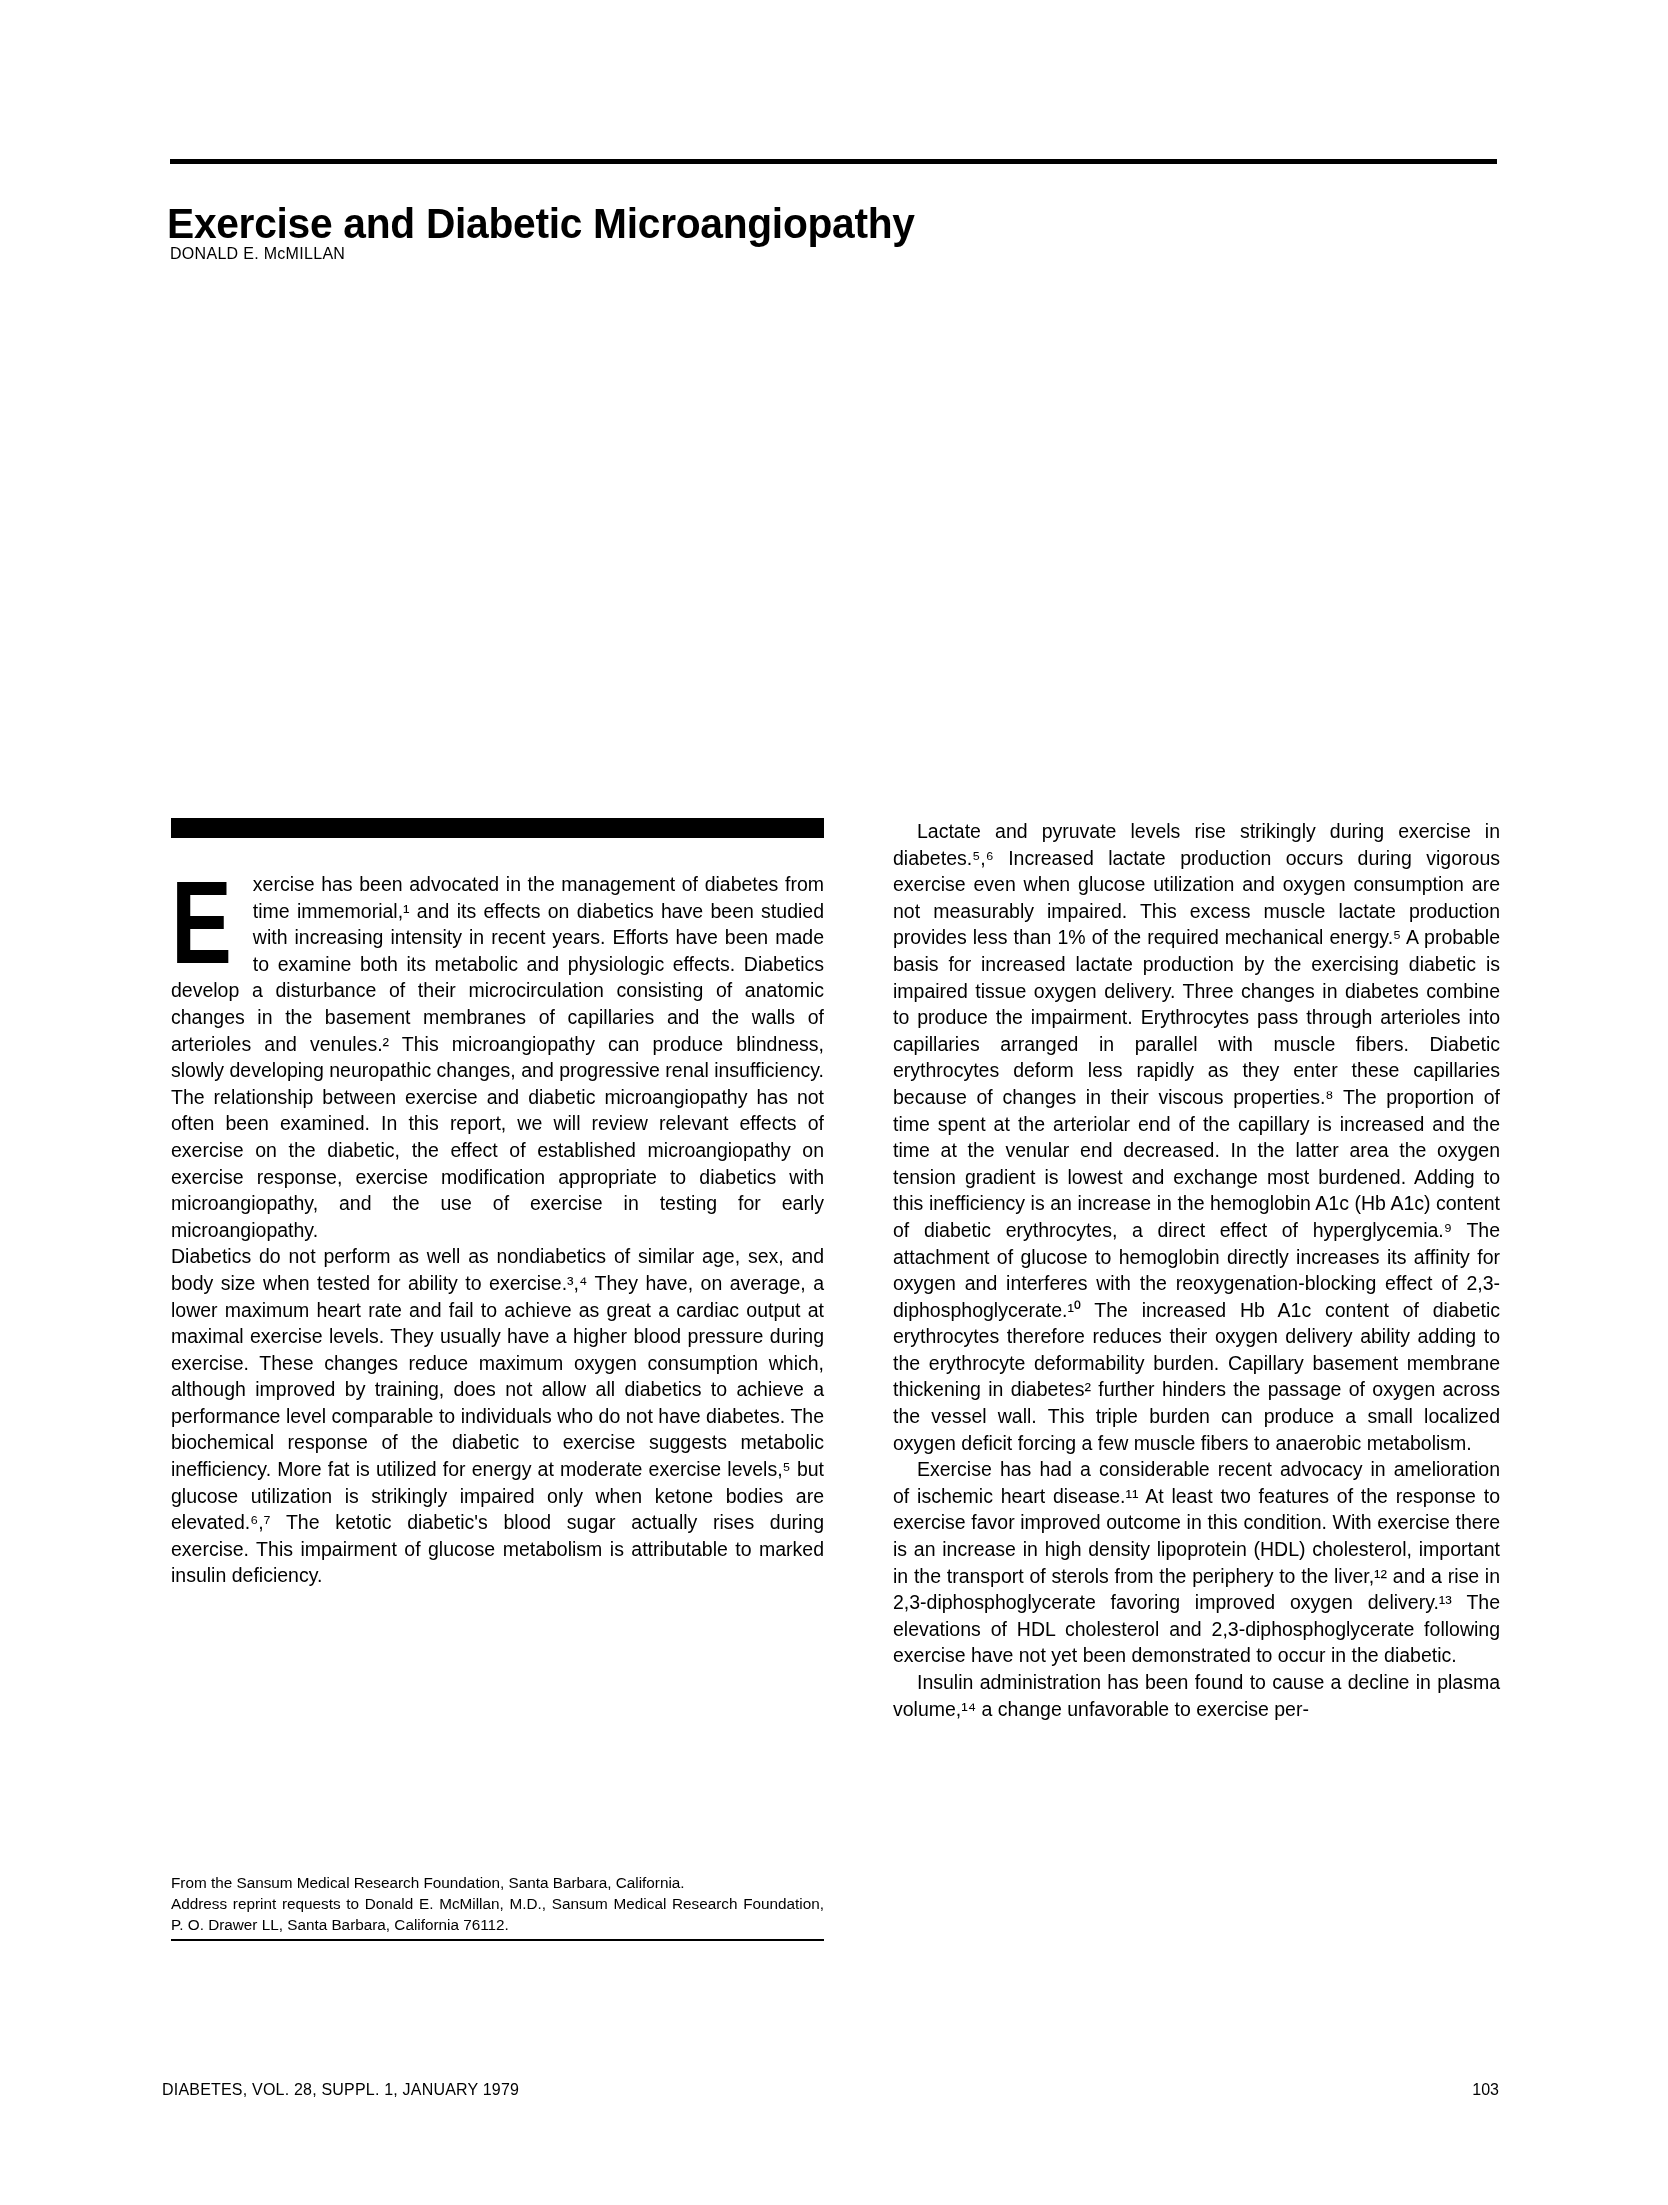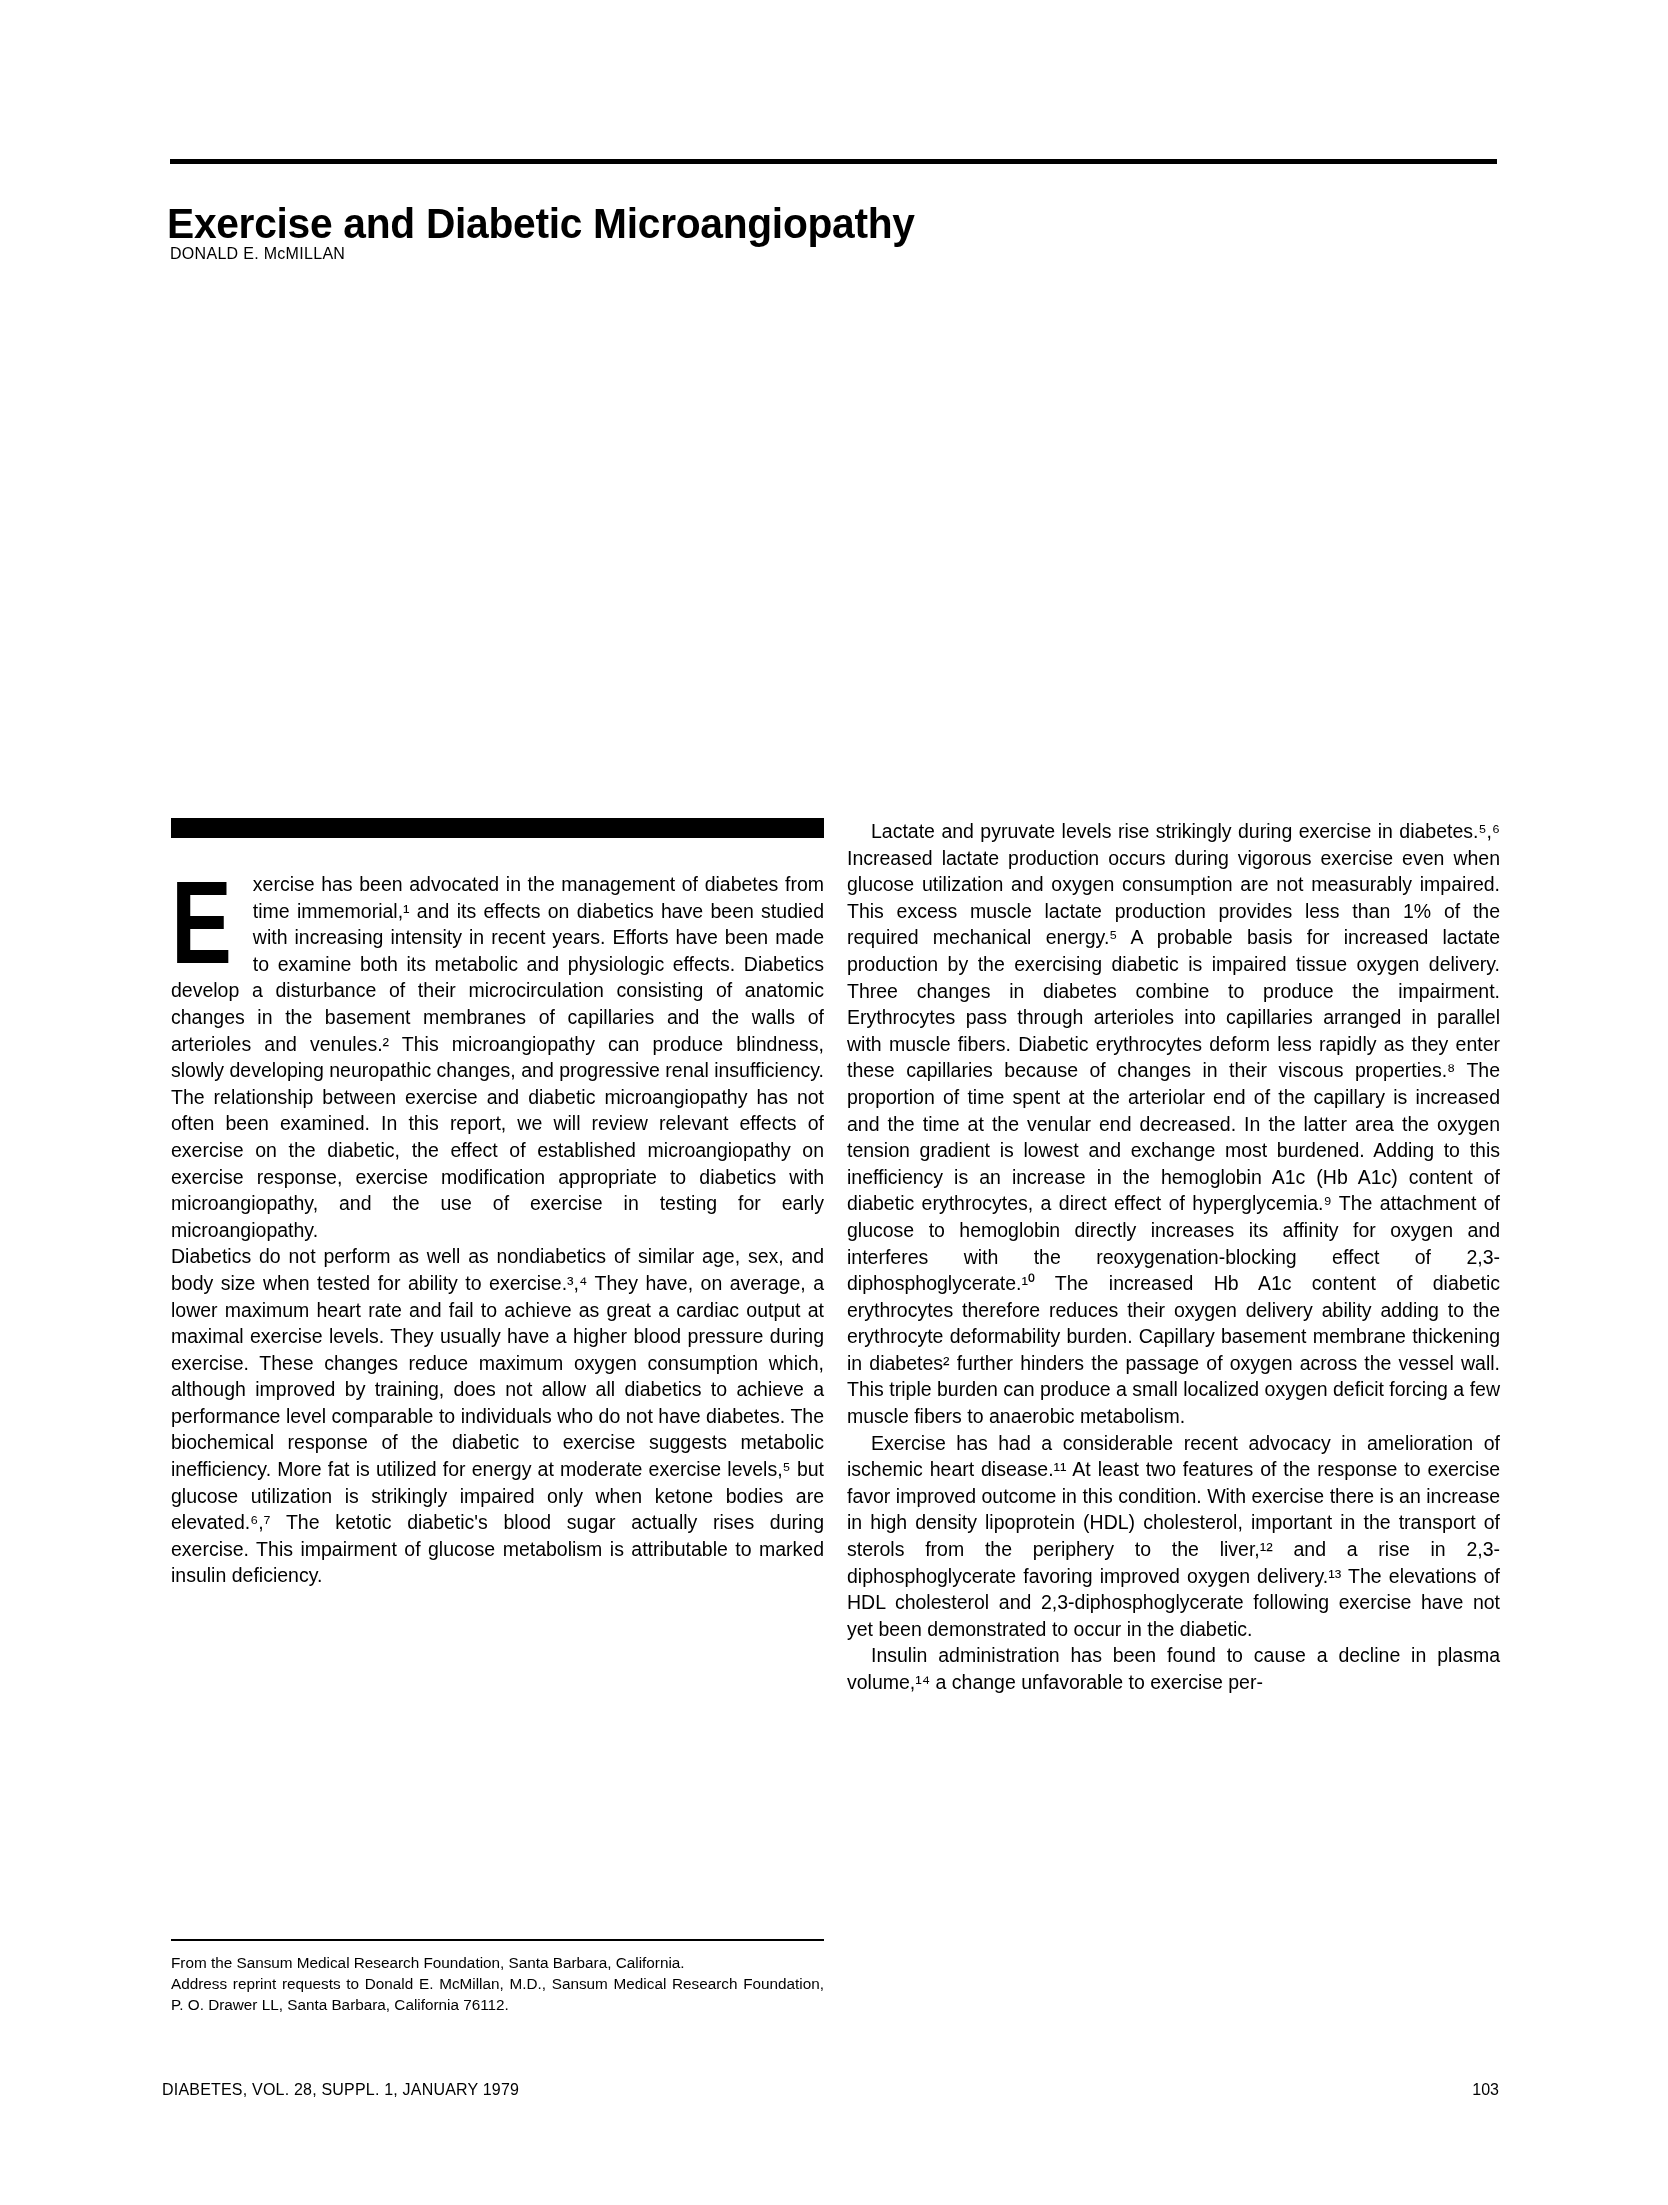--- a/index.html
+++ b/index.html
@@ -90,21 +90,21 @@
     transform: scaleX(0.78);
     transform-origin: left top;
     width: 69px;
     display: block;
   }
 
   p.body-text {
     margin: 0;
     text-align: justify;
   }
-  p.indent { text-indent: 24px; }
+  p.indent { text-indent: 24px; margin-left: 46px; }
 
   .sec-head {
     margin: 27px 0 0 0;
     font-weight: bold;
     font-size: 19px;
     line-height: 26.6px;
     letter-spacing: 0.1px;
     text-align: left;
   }
 
@@ -113,21 +113,21 @@
     position: absolute;
     left: 171px;
     top: 1939px;
     width: 653px;
     height: 1.9px;
     background: #000;
   }
   .footnote {
     position: absolute;
     left: 171px;
-    top: 1952px;
+    top: 1872px;
     width: 653px;
     font-size: 15.3px;
     line-height: 21px;
     text-align: justify;
   }
   .footnote p { margin: 0; }
 
   
   .footer-left {
     position: absolute;

